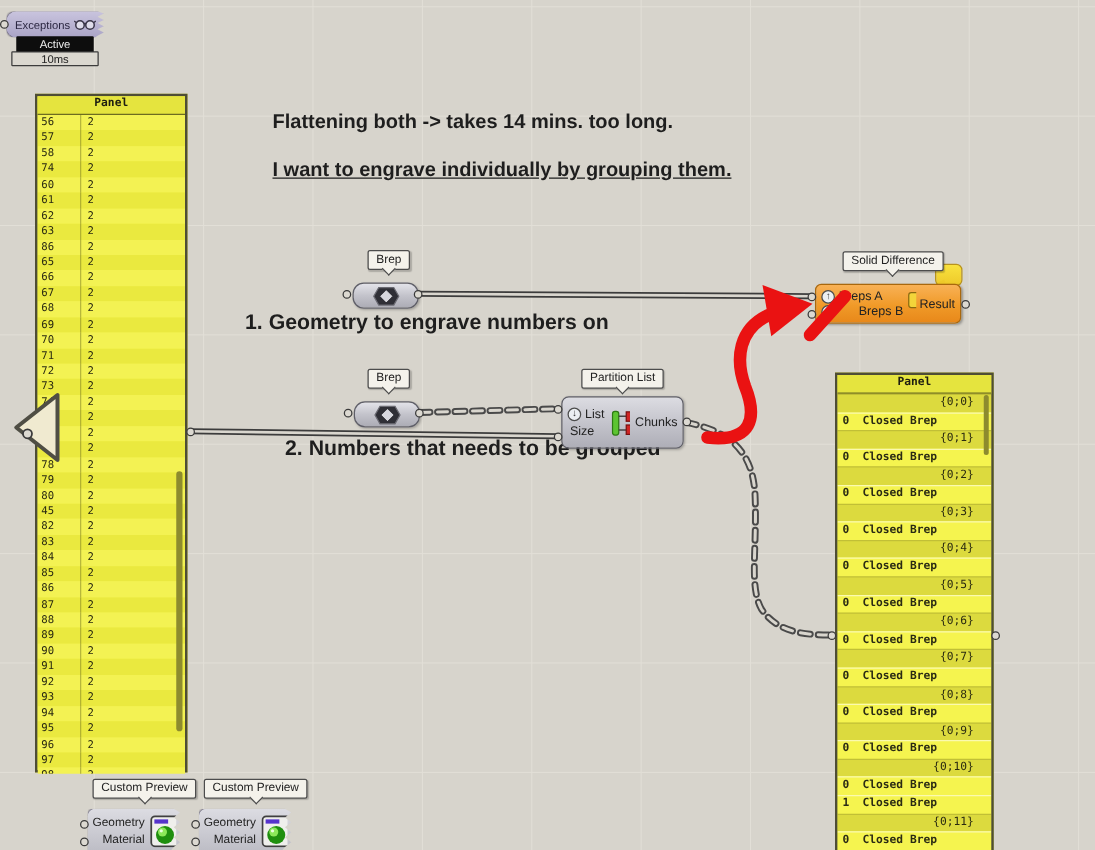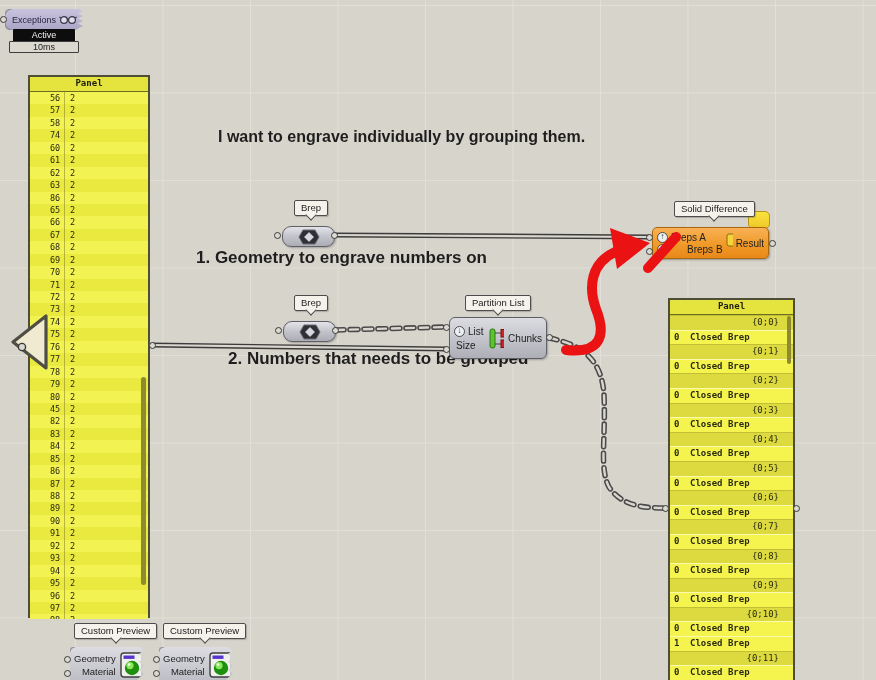--- a/index.html
+++ b/index.html
@@ -70,21 +70,21 @@
     font-family:"DejaVu Sans Mono", monospace;
   }
   .panel-header{
     height:14px; line-height:13px; text-align:center; font-size:9px; font-weight:bold;
     color:#1d1d10; background:#e5e43e; border-bottom:1px solid #6d6c20;
   }
   .panel-body{overflow:hidden; position:relative;}
   .lp-row{height:12.45px; line-height:12.45px; font-size:8.5px; color:#2a2a12; display:flex;}
   .lp-row:nth-child(odd){background:#f3f253;}
   .lp-row:nth-child(even){background:#eae93f;}
-  .lp-index{width:35px; padding-left:20px; border-right:1px solid rgba(110,110,30,.45); box-sizing:border-box;}
+  .lp-index{width:35px; padding-left:3px; border-right:1px solid rgba(110,110,30,.45); box-sizing:border-box;}
   .lp-value{padding-left:5px;}
   .rp-row{height:13.6px; line-height:13.6px; font-size:9px; white-space:nowrap; overflow:hidden;}
   .rp-path{background:#dcda3e; text-align:right; padding-right:14px; color:#2a2a10; border-top:1px solid rgba(0,0,0,.12);}
   .rp-item{background:#f5f44f; color:#2b2b14; font-weight:600; border-top:1px solid rgba(255,255,255,.55); display:flex;}
   .rp-i{width:12px; padding-left:4px;}
   .rp-t{padding-left:4px;}
   .scroll-thumb{position:absolute; width:5px; background:#8d8b2e; border-radius:3px; z-index:3;}
   
   .note{position:absolute; z-index:2; font-size:16px; font-weight:600; color:#1e1e1e; white-space:nowrap;}
   .caption{position:absolute; z-index:2; font-size:17px; font-weight:600; color:#1e1e1e; white-space:nowrap;}
@@ -320,21 +320,22 @@
         </div>
       </div>
     <div class="scroll-thumb" style="right:2px; top:300px; height:208px;"></div>
   </div>
   <svg class="layer" width="60" height="60" style="left:8px; top:312px; z-index:3; overflow:visible;">
     <polygon points="38,4 38,56 5,30" fill="#f0ead0" stroke="#4f4e44" stroke-width="3.2" stroke-linejoin="round"></polygon>
     <circle cx="14" cy="35" r="3.6" fill="#dcd9d1" stroke="#3a3a3a" stroke-width="1.4"></circle>
   </svg>
   <div class="nub" style="left:149px; top:341.5px;"></div>
 
-  <div class="note" style="left:218px; top:128px;">I want to engrave individually by grouping them.</div>
+  <div class="note" style="left:218px; top:89px;">Flattening both -&gt; takes 14 mins. too long.</div>
+  <div class="note" style="left:218px; top:128px;text-decoration:underline;">I want to engrave individually by grouping them.</div>
   <div class="caption" style="left:196px; top:248px;">1. Geometry to engrave numbers on</div>
   <div class="caption" style="left:228px; top:349px;">2. Numbers that needs to be grouped</div>
 
   <div class="tag" style="left:294px; top:200px;">Brep</div>
   <div class="comp capsule" style="left:282px; top:226px; width:51px; height:19px;">
     <svg width="24" height="16">
       <polygon points="6,1 18,1 22,8 18,15 6,15 2,8" fill="#2f2f36" stroke="#6a6a72" stroke-width="1"></polygon>
       <polygon points="12,3.5 16.5,8 12,12.5 7.5,8" fill="#d8d8df" stroke="#f2f2f6" stroke-width=".6"></polygon>
     </svg>
   </div>

